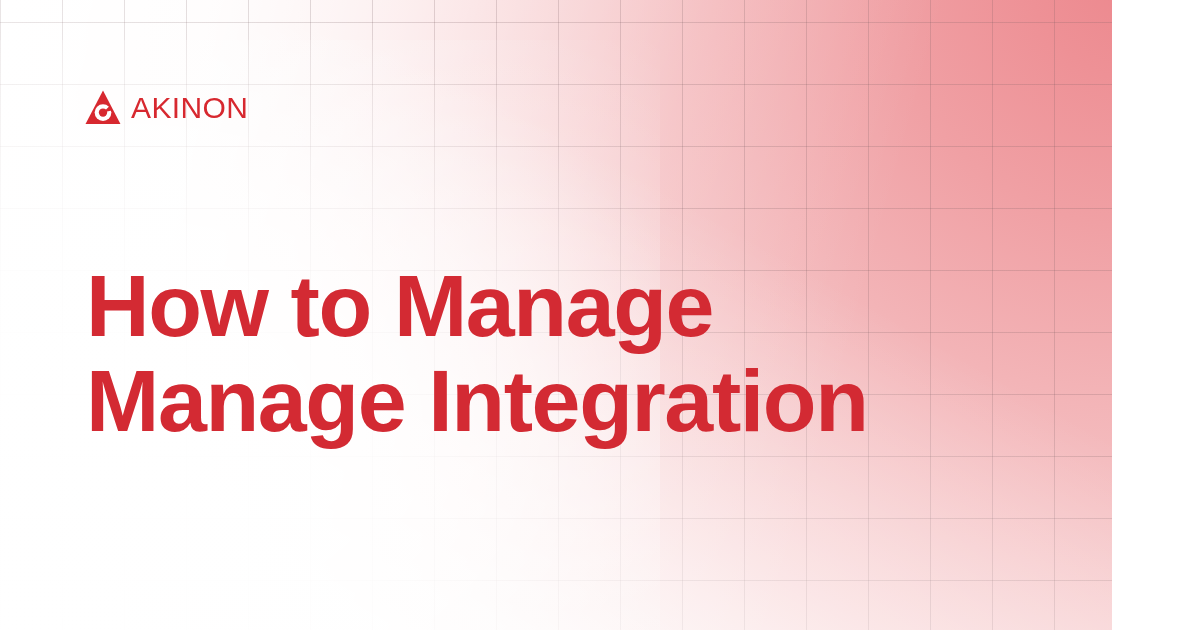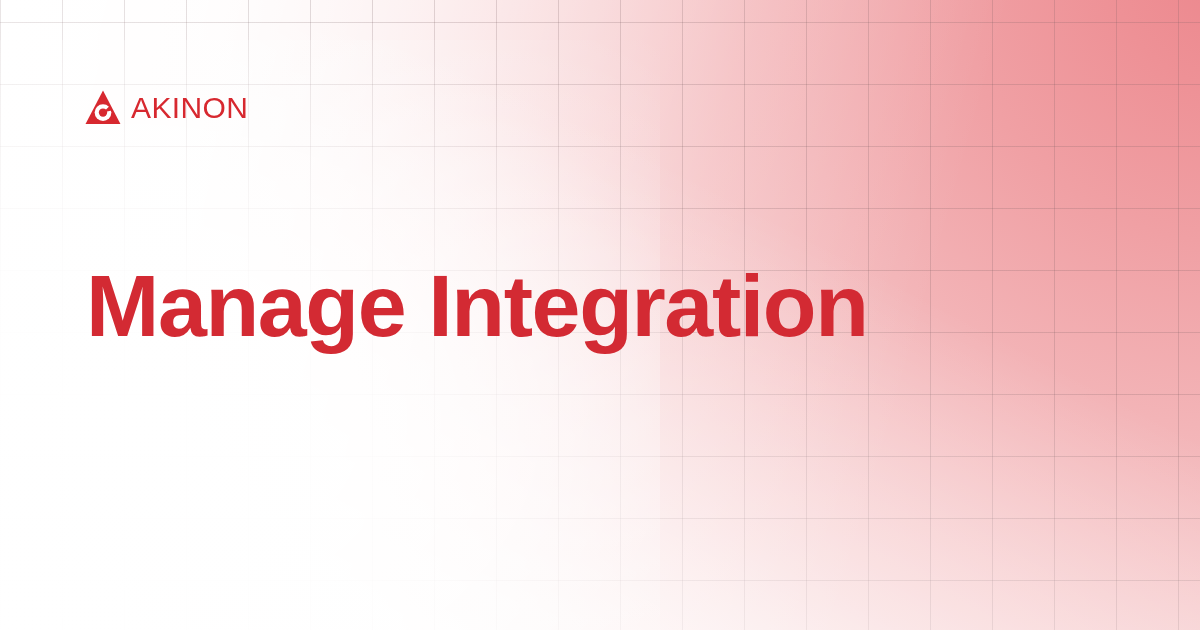--- a/index.html
+++ b/index.html
@@ -3,21 +3,21 @@
 <meta charset="utf-8">
 <style>
   html, body {
     margin: 0;
     padding: 0;
     background: #ffffff;
   }
 
   .canvas {
     position: relative;
-    width: 1200px;
+    width: 1112px;
     height: 630px;
     overflow: hidden;
     background: #ffffff;
     font-family: "Liberation Sans", sans-serif;
   }
 
   
   .bg-base {
     position: absolute;
     inset: 0;
@@ -174,16 +174,17 @@
 
           <circle cx="50" cy="62" r="11" fill="#fff"></circle>
         </mask>
       </defs>
       <path d="M50 4 L96 92 L4 92 Z" fill="#D7282F" mask="url(#akinon-mask)"></path>
     </svg>
     <span class="logo-word">AKINON</span>
   </div>
 
   <h1 class="headline">
+    <span class="ln">How to Manage</span>
     <span class="ln">Manage Integration</span>
   </h1>
 
 </div>
 
 </body></html>

